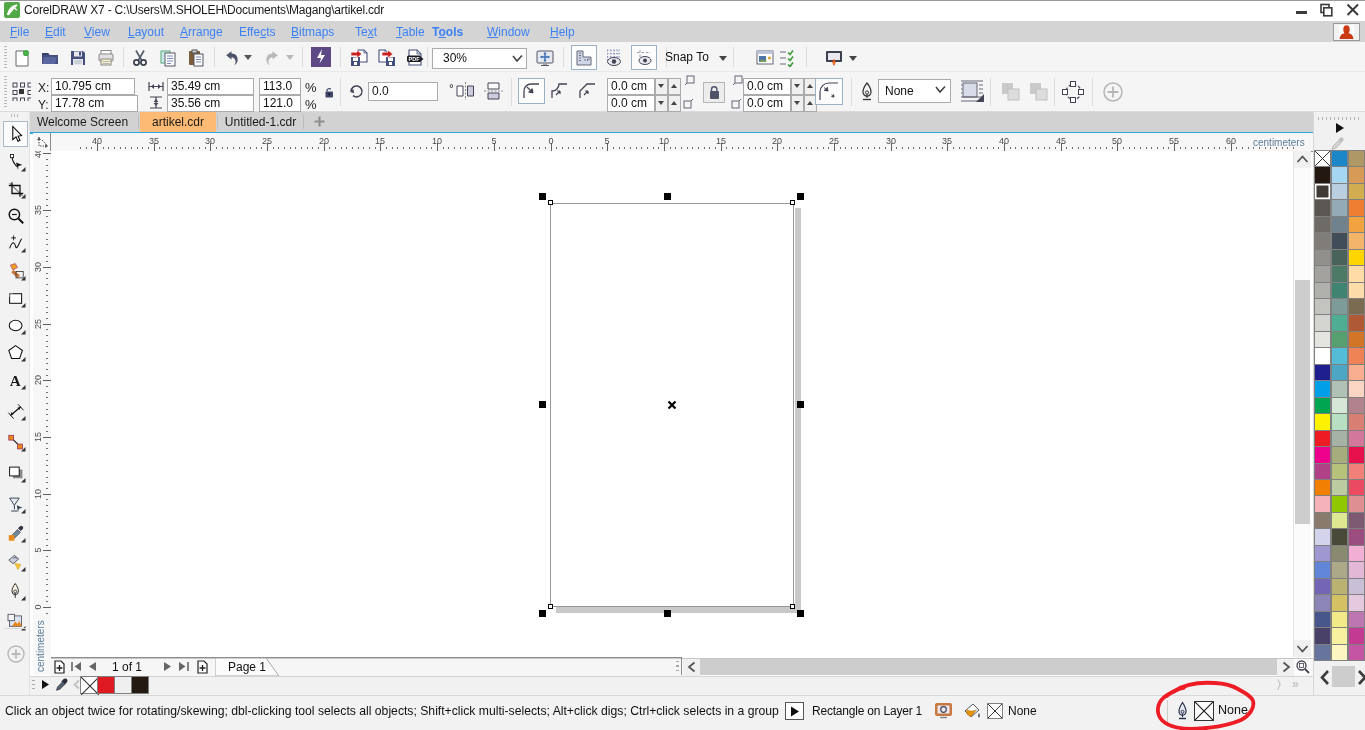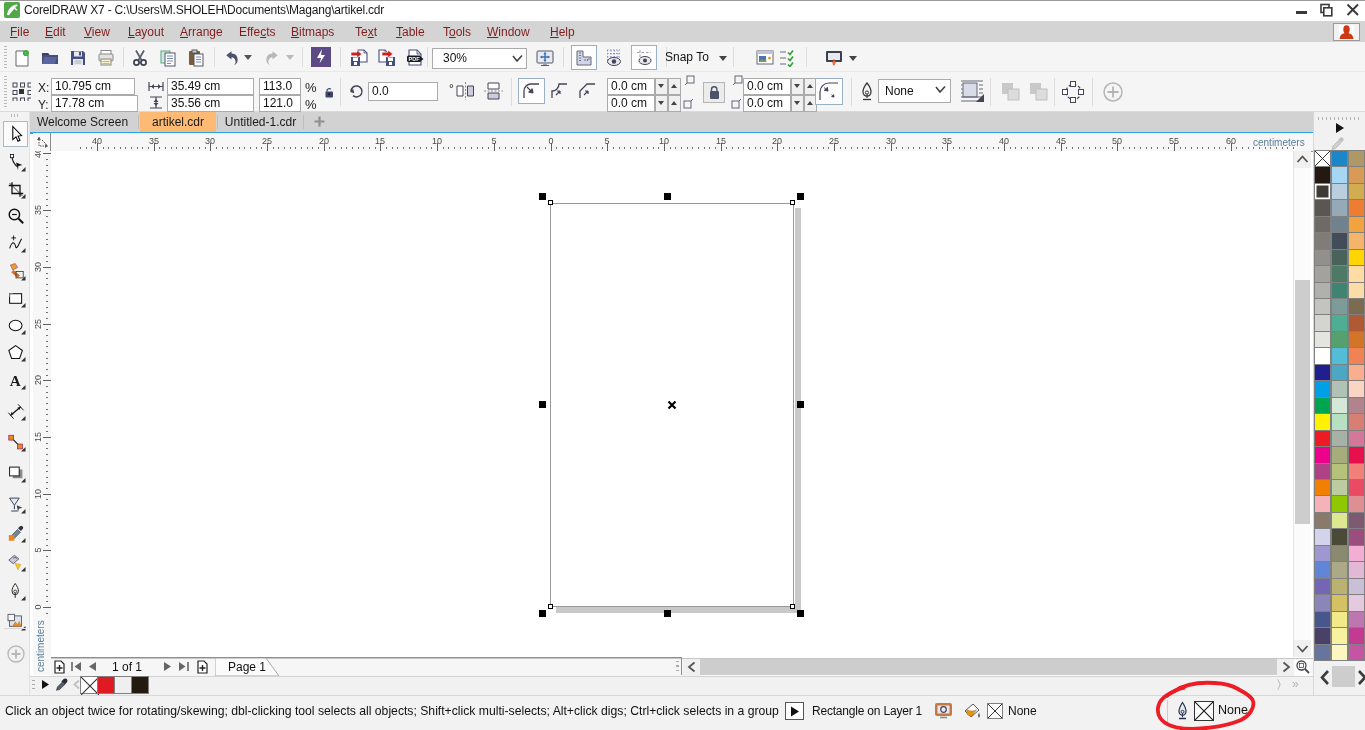--- a/index.html
+++ b/index.html
@@ -2,21 +2,21 @@
 <html><head><meta charset="utf-8"><title>CorelDRAW X7</title>
 <style>
 *{margin:0;padding:0;box-sizing:border-box;}
 html,body{width:1365px;height:730px;overflow:hidden;}
 body{font-family:"Liberation Sans",sans-serif;background:#fff;}
 #app{position:relative;width:1365px;height:730px;background:#fff;overflow:hidden;}
 .abs{position:absolute;}
 .titlebar{left:0;top:0;width:1365px;height:21px;background:#fff;border-top:1px solid #9a9a9a;}
 .title-text{left:24px;top:3px;font-size:12px;color:#1a1a1a;letter-spacing:-0.2px;white-space:pre;}
 .menubar{left:0;top:21px;width:1365px;height:21px;background:#d4d4d4;}
-.menu-item{top:25px;font-size:12px;color:#7f1d1d;white-space:pre;}
+.menu-item{top:25px;font-size:12px;color:#3b82f6;white-space:pre;}
 .toolbar{left:0;top:42px;width:1365px;height:30px;background:#f5f5f6;border-bottom:1px solid #e9e9e9;}
 .propbar{left:0;top:72px;width:1365px;height:40px;background:#f5f5f6;border-bottom:1px solid #dadada;}
 .tabbar{left:28px;top:112px;width:1285px;height:20px;background:#d2d2d2;}
 .tab{position:absolute;top:112px;height:20px;font-size:12px;color:#1a1a1a;text-align:center;line-height:20px;white-space:pre;}
 .blueline{left:0;top:132px;width:1313px;height:2px;background:#2aa5e2;}
 .vsep{position:absolute;width:1px;background:#dcdcdc;}
 .tb-sep{top:47px;height:20px;}
 .pb-sep{top:78px;height:28px;}
 .input{position:absolute;background:#fff;border:1px solid #ababab;font-size:12px;color:#111;padding-left:3px;line-height:14px;}
 .lbl{position:absolute;font-size:12px;color:#222;}
@@ -61,21 +61,21 @@
 <div class="abs menubar"></div>
 <div class="abs menu-item" style="left:10px;"><u>F</u>ile</div>
 <div class="abs menu-item" style="left:45px;"><u>E</u>dit</div>
 <div class="abs menu-item" style="left:84px;"><u>V</u>iew</div>
 <div class="abs menu-item" style="left:128px;"><u>L</u>ayout</div>
 <div class="abs menu-item" style="left:180px;"><u>A</u>rrange</div>
 <div class="abs menu-item" style="left:239px;">Effe<u>c</u>ts</div>
 <div class="abs menu-item" style="left:291px;"><u>B</u>itmaps</div>
 <div class="abs menu-item" style="left:355px;">Te<u>x</u>t</div>
 <div class="abs menu-item" style="left:396px;"><u>T</u>able</div>
-<div class="abs menu-item" style="left:443px;">T<u>o</u>ols</div>
+<div class="abs menu-item" style="left:432px;font-weight:bold;">T<u>o</u>ols</div>
 <div class="abs menu-item" style="left:487px;"><u>W</u>indow</div>
 <div class="abs menu-item" style="left:550px;"><u>H</u>elp</div>
 <svg style="position:absolute;left:1333px;top:23px;" width="27" height="18" viewBox="0 0 27 18">
       <rect x="0.5" y="0.5" width="26" height="17" fill="#f2f2f2" stroke="#9a9a9a"></rect>
       <rect x="6" y="2" width="15" height="14" fill="#fdfdfd"></rect>
       <ellipse cx="13.5" cy="6.5" rx="3.2" ry="4.2" fill="#cc3a14"></ellipse>
       <path d="M6.5 16 C7 11.5 10 10 13.5 10 C17 10 20 11.5 20.5 16 Z" fill="#cc3a14"></path>
     </svg>
 <div class="abs toolbar"></div>
 <div class="abs" style="left:4px;top:46px;width:3px;height:22px;background-image:repeating-linear-gradient(#bbb 0 1px,transparent 1px 3px);"></div>

